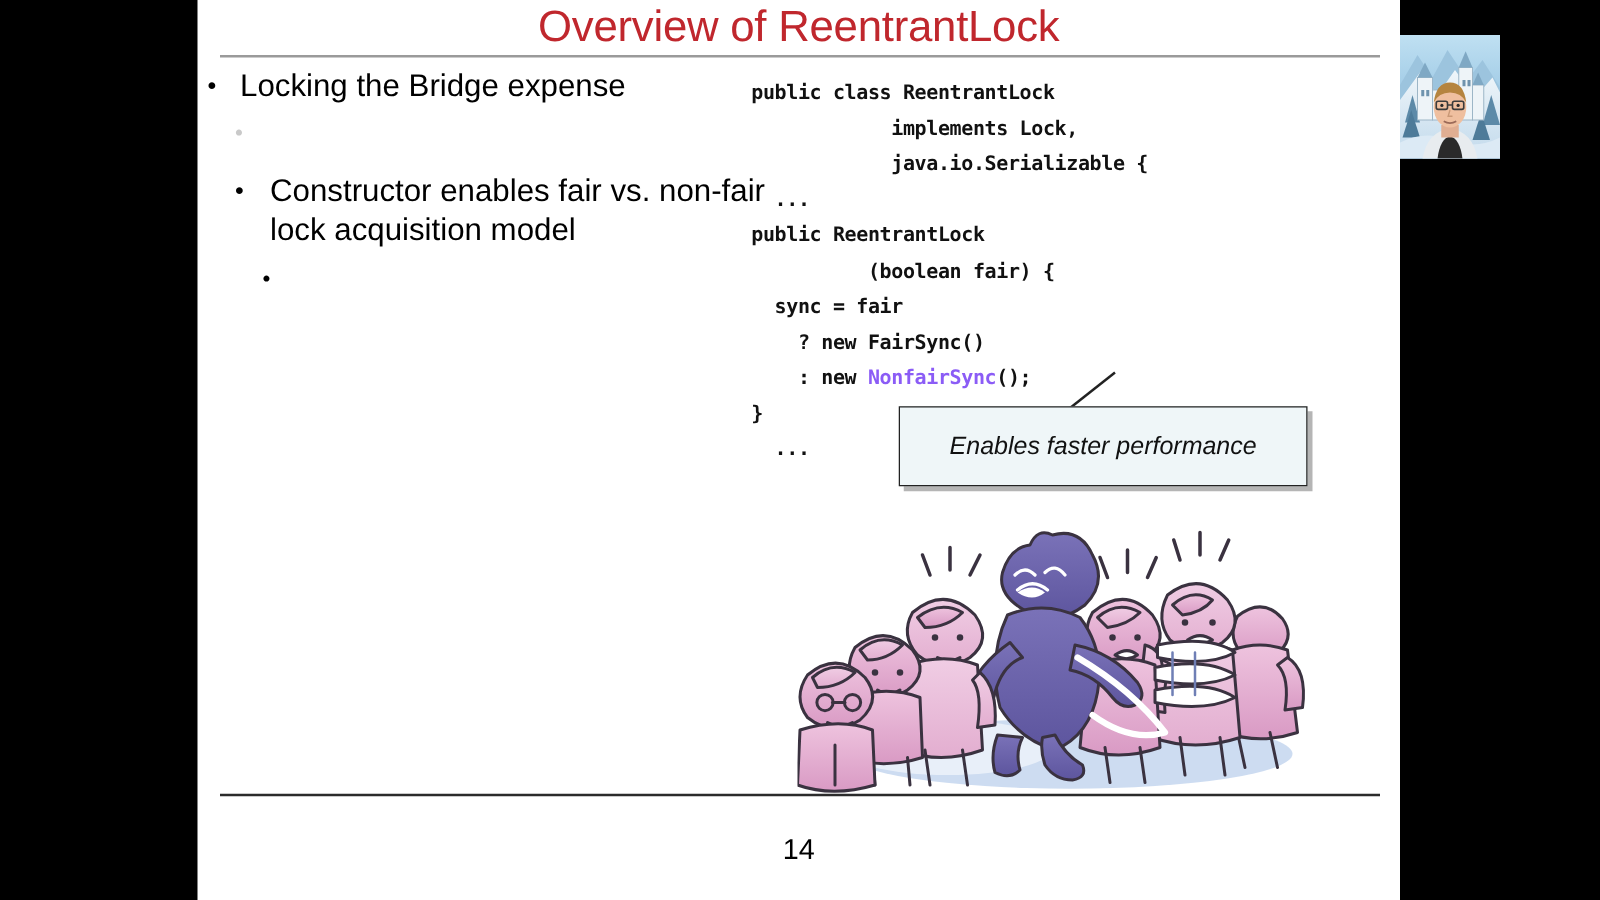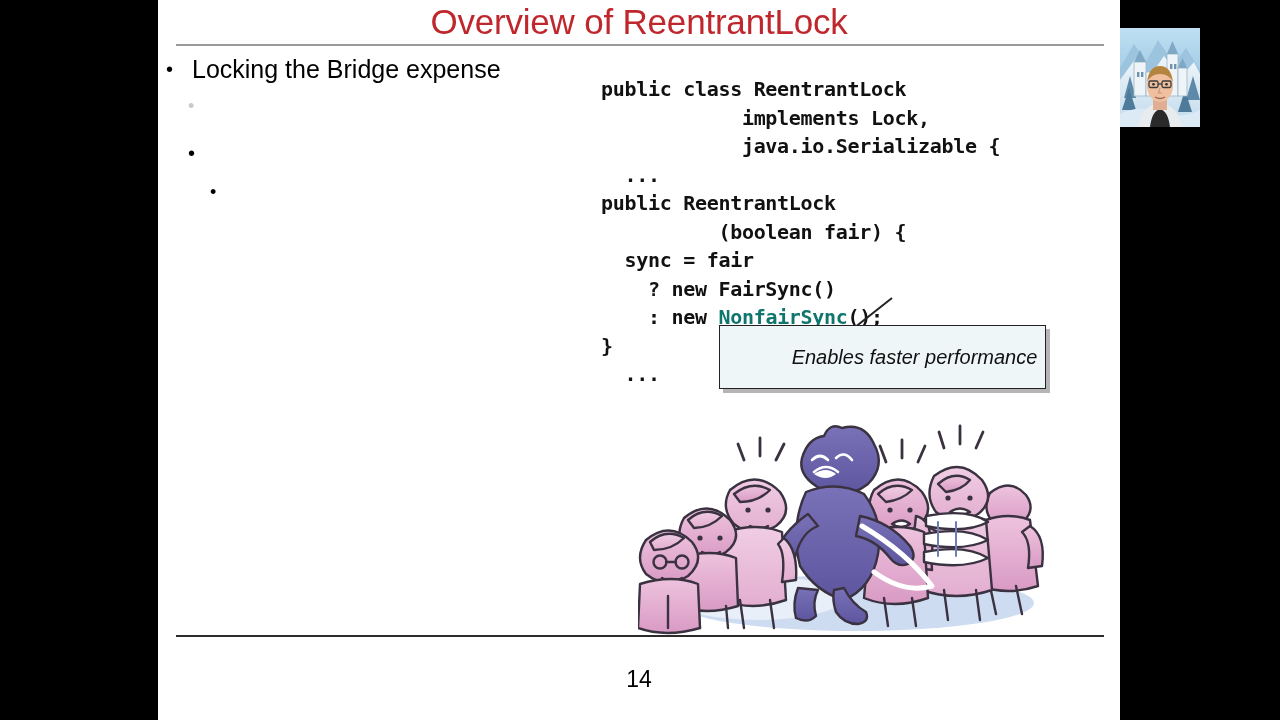--- a/index.html
+++ b/index.html
@@ -49,45 +49,44 @@
   .lvl2grey{font-size:23px;color:#c9c9c9;line-height:31px;margin-top:6px;}
   .lvl2grey .dot{width:26px;padding-left:30px;font-size:18px;line-height:31px;}
   
   .lvl2{font-size:23px;color:#000;line-height:31px;margin-top:8px;}
   .lvl2 .dot{width:26px;padding-left:52px;font-size:18px;line-height:31px;}
 
   .ital{}
 
   
   #code{
-    position:absolute;left:443px;top:75px;
+    position:absolute;left:443px;top:60px;
     font-family:"DejaVu Sans Mono", monospace;
     font-weight:bold;
-    font-size:20px;
+    font-size:16px;
     line-height:28.5px;
     color:#111;
     white-space:pre;
     letter-spacing:-0.3px;
   }
-  #code .red{color:#0f766e;}
+  #code .red{color:#8b5cf6;}
 
   
   #callout{
     position:absolute;left:561px;top:325px;width:327px;height:64px;
     background:#eff6f8;
     border:1.5px solid #222;
     box-sizing:border-box;
     box-shadow:4px 4px 0 rgba(120,120,120,.55);
   }
   #callout .ctext{
     position:absolute;left:0;top:0;width:100%;height:100%;
     display:flex;flex-direction:column;align-items:center;justify-content:center;
     font-style:italic;font-size:20px;line-height:25px;color:#111;
     text-align:center;
-    padding-left:32px;
   }
   #leader{position:absolute;left:690px;top:296px;width:46px;height:34px;}
 
   
   #cartoon{position:absolute;left:480px;top:398px;width:410px;height:238px;}
 
   
   #bottom-rule{
     position:absolute;left:18px;top:635px;width:928px;height:2px;background:#2b2b2b;
   }
@@ -119,20 +118,21 @@
         <span class="dot">•</span>
         <span class="txt"><span>Locking the </span><span class="ital">Bridge</span><span> expense</span></span>
       </div>
 
       <div class="b lvl2grey">
         <span class="dot">•</span>
       </div>
 
       <div class="b lvl1b">
         <span class="dot">•</span>
+        <span class="txt">Constructor enables fair vs. non-fair lock acquisition model</span>
       </div>
 
       <div class="b lvl2">
         <span class="dot">•</span>
       </div>
 
     </div>
 
     <div id="code"><div><span>public class ReentrantLock</span></div><div><span>            implements Lock,</span></div><div><span>            java.io.Serializable {</span></div><div><span>  ...</span></div><div><span>public ReentrantLock</span></div><div><span>          (boolean fair) {</span></div><div><span>  sync = fair</span></div><div><span>    ? new FairSync()</span></div><div><span>    : new </span><span class="red">NonfairSync</span><span>();</span></div><div><span>}</span></div><div><span>  ...</span></div></div>
 

